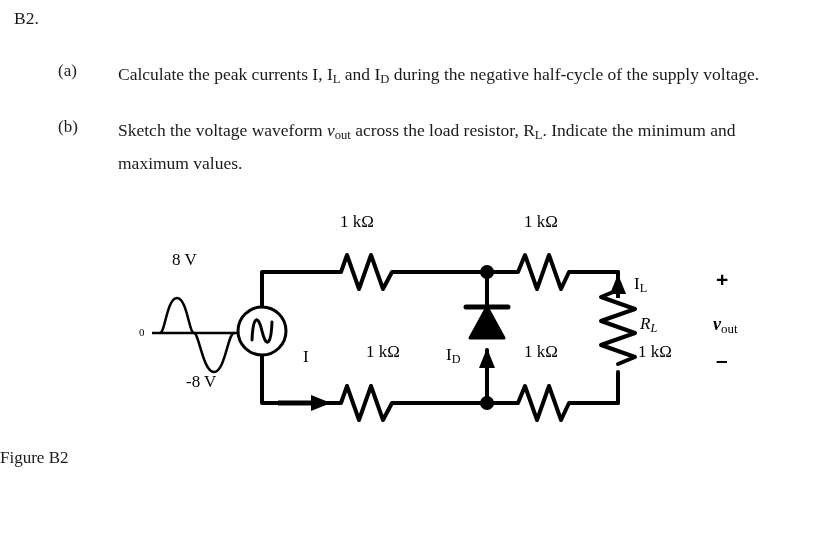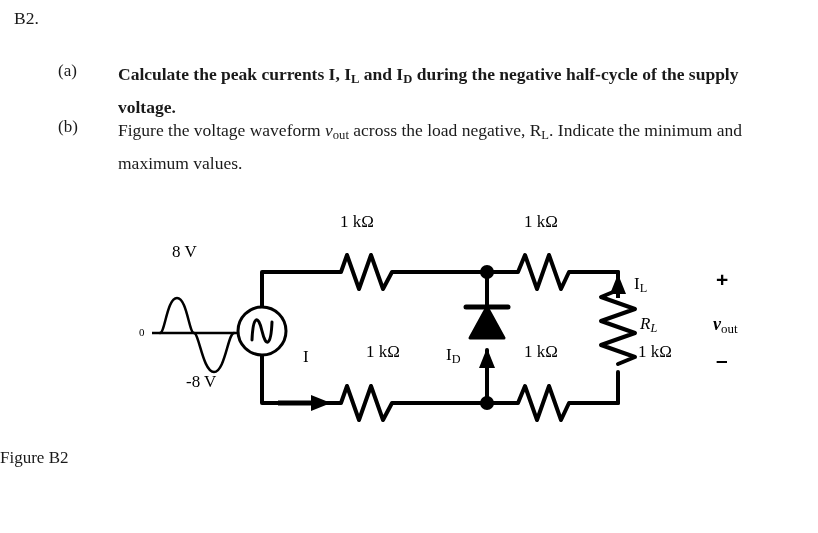--- a/index.html
+++ b/index.html
@@ -39,21 +39,21 @@
     position: absolute;
     font-size: 17px;
   }
   .item-body {
     position: absolute;
     font-size: 17.5px;
     line-height: 28px;
     width: 660px;
   }
   .item-a-label { left: 58px; top: 61px; }
-  .item-a-body  { left: 118px; top: 60px; font-weight: bold; }
+  .item-a-body  { left: 118px; top: 60px; }
   .item-b-label { left: 58px; top: 117px; }
   .item-b-body  { left: 118px; top: 116px; }
 
   sub {
     font-size: 0.72em;
     vertical-align: -0.22em;
   }
   .ital {
     font-style: italic;
   }
@@ -101,21 +101,21 @@
 <body>
 
 <div id="page">
 
   <div class="q-number">B2.</div>
 
   <div class="item-label item-a-label">(a)</div>
   <div class="item-body item-a-body"><span>Calculate the peak currents I, I</span><sub>L</sub><span> and I</span><sub>D</sub><span> during the negative half-cycle of the supply voltage.</span></div>
 
   <div class="item-label item-b-label">(b)</div>
-  <div class="item-body item-b-body"><span>Figure the voltage waveform </span><span class="ital">v</span><sub>out</sub><span> across the load negative, R</span><sub>L</sub><span>. Indicate the minimum and maximum values.</span></div>
+  <div class="item-body item-b-body"><span>Sketch the voltage waveform </span><span class="ital">v</span><sub>out</sub><span> across the load resistor, R</span><sub>L</sub><span>. Indicate the minimum and maximum values.</span></div>
 
   <div id="circuit">
 
     <svg width="818" height="300" viewBox="0 0 818 300">
       <defs>
         <marker id="arrowUp" markerWidth="10" markerHeight="10" refX="5" refY="9" orient="auto" markerUnits="userSpaceOnUse">
           <path d="M1,9 L5,0 L9,9 Z" fill="#000"></path>
         </marker>
       </defs>
 
@@ -191,21 +191,21 @@
     <div class="clabel" style="left:446px; top:155px;"><span>I</span><sub>D</sub></div>
 
     <div class="clabel" style="left:634px; top:84px;"><span>I</span><sub>L</sub></div>
 
     <div class="clabel" style="left:640px; top:124px;font-style:italic;"><span>R</span><sub>L</sub></div>
 
     <div class="clabel" style="left:638px; top:152px;">1 kΩ</div>
 
     <div class="clabel" style="left:303px; top:157px;">I</div>
 
-    <div class="clabel" style="left:172px; top:52px;">8 V</div>
+    <div class="clabel" style="left:172px; top:60px;">8 V</div>
 
     <div class="clabel" style="left:186px; top:182px;">-8 V</div>
 
     <div class="clabel tiny" style="left:139px; top:136px;">0</div>
 
     <div class="sign" style="left:716px; top:78px;">+</div>
 
     <div class="clabel vout" style="left:713px; top:124px;"><span>v</span><sub style="font-style:normal; font-weight:400;">out</sub></div>
 
     <div class="sign" style="left:716px; top:158px;">–</div>

